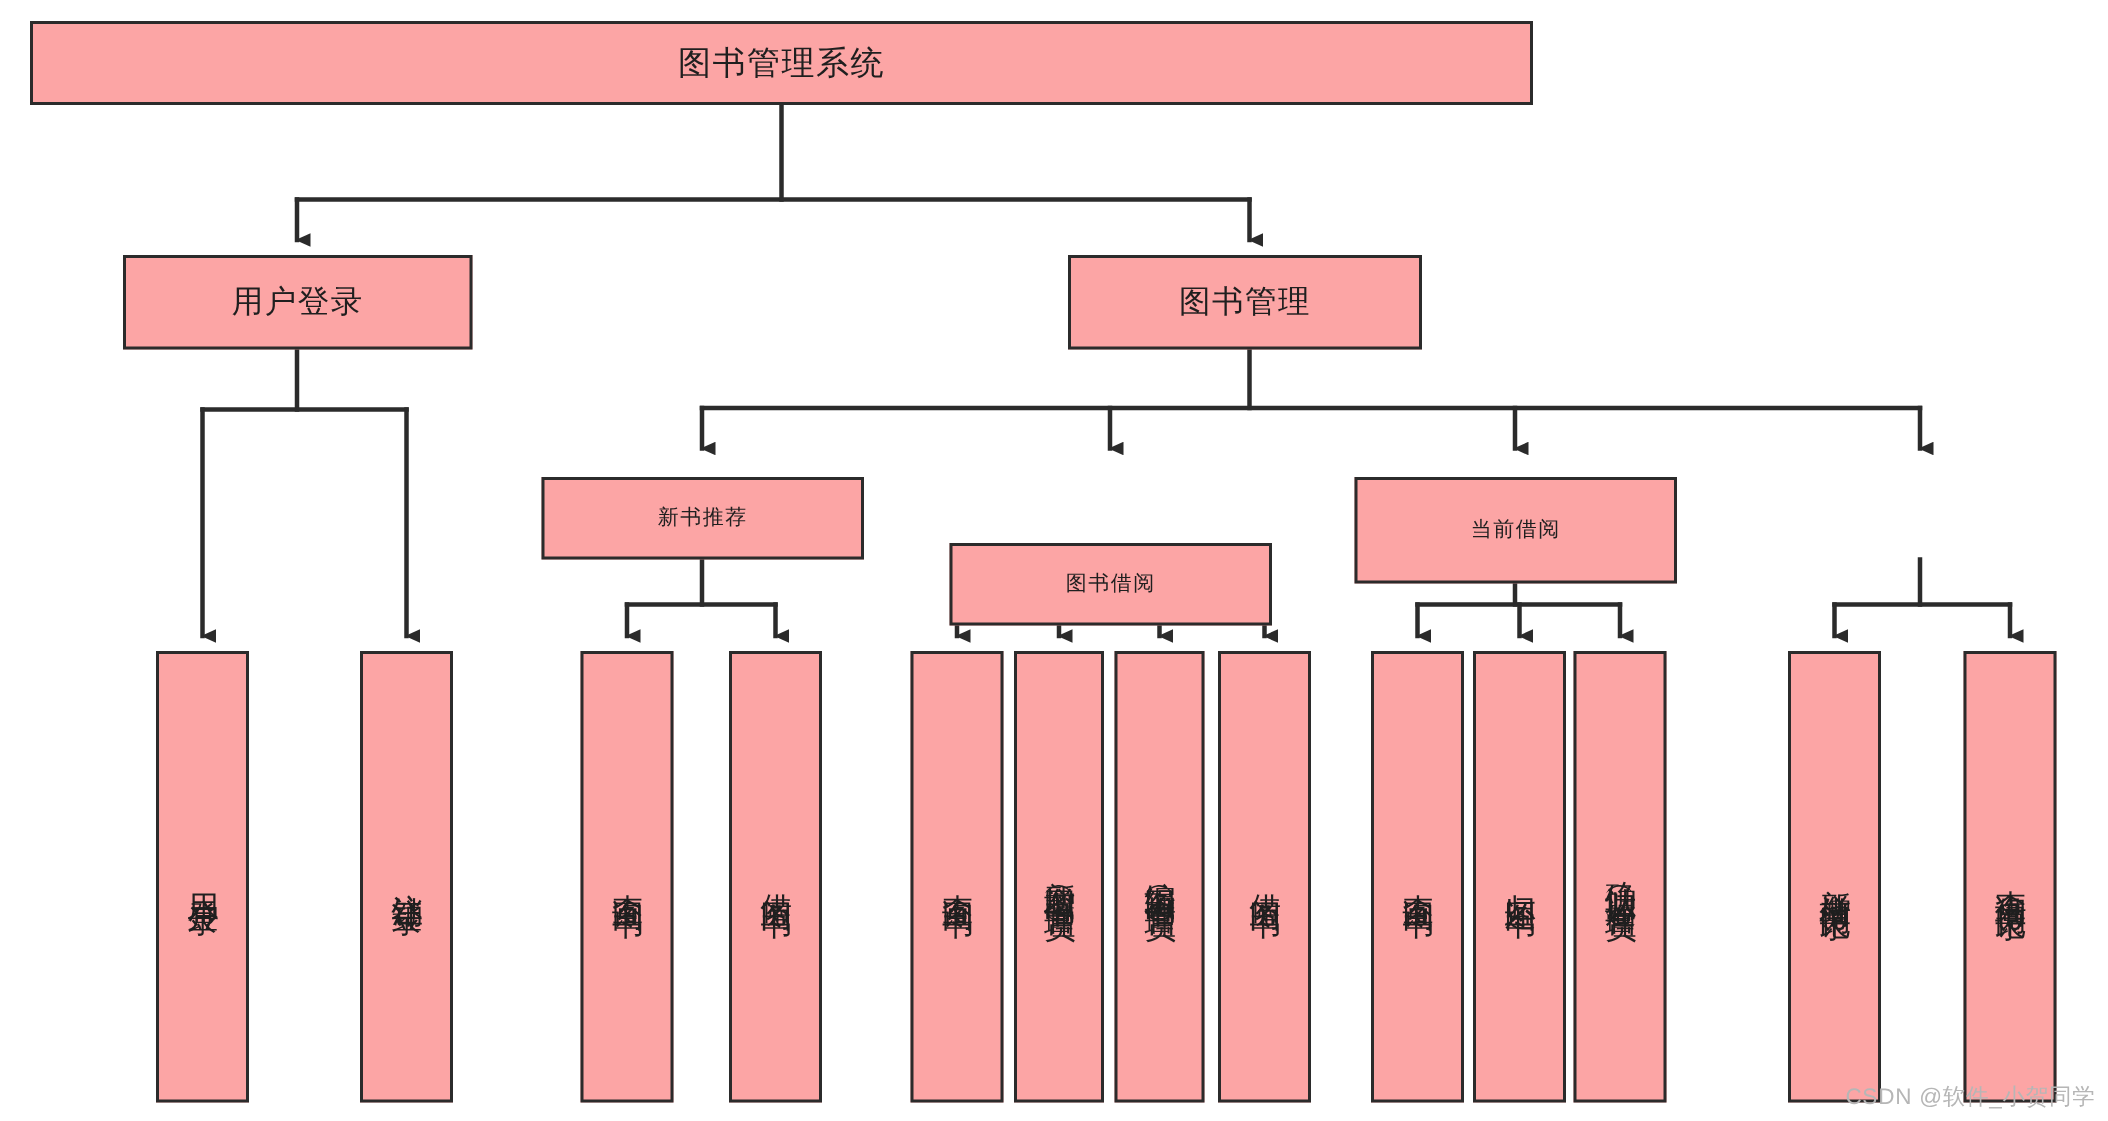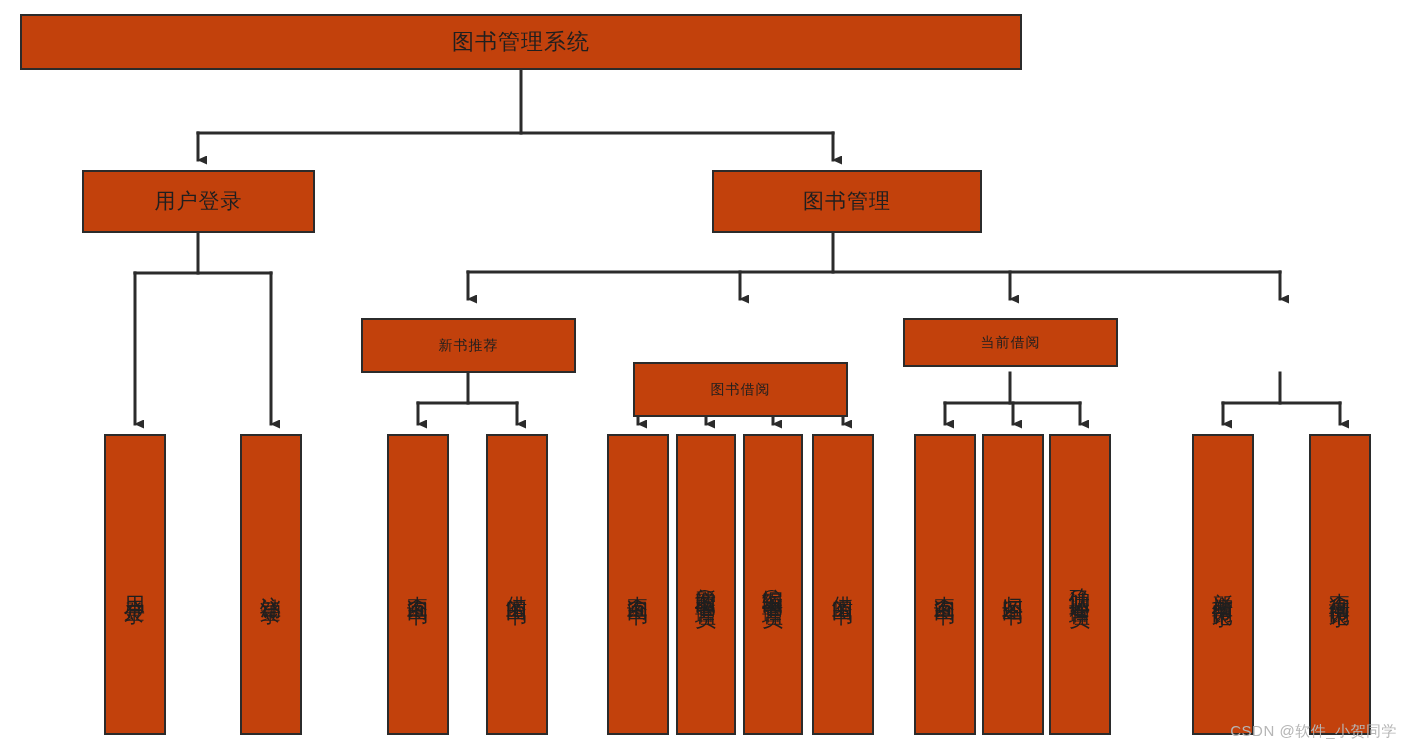--- a/index.html
+++ b/index.html
@@ -23,26 +23,27 @@
     position: absolute;
     left: 0;
     top: 0;
     width: 1405px;
     height: 747px;
     pointer-events: none;
   }
   .node {
     position: absolute;
     box-sizing: border-box;
-    background: #c2410c;
+    background: #fca5a5;
     border: 2.5px solid #2b2b2b;
     display: flex;
     align-items: center;
     justify-content: center;
     z-index: 2;
+    font-family: Liberation Serif, serif;
   }
   .node-label {
     font-size: 21px;
     line-height: 1.28;
     color: #1f1f1f;
     letter-spacing: 1px;
     text-align: center;
     white-space: pre;
   }
   
@@ -129,31 +130,31 @@
     </g>
   </svg>
 
   <div class="node root" style="left:20px; top:14px; width:1002px; height:56px;">
     <span class="node-label">图书管理系统</span>
   </div>
 
   <div class="node level2" style="left:82px; top:170px; width:233px; height:63px;">
     <span class="node-label">用户登录</span>
   </div>
-  <div class="node level2" style="left:712px; top:170px; width:270px; height:63px;">
+  <div class="node level2" style="left:712px; top:170px; width:236px; height:63px;">
     <span class="node-label">图书管理</span>
   </div>
 
   <div class="node level3" style="left:361px; top:318px; width:215px; height:55px;">
     <span class="node-label">新书推荐</span>
   </div>
   <div class="node level3" style="left:633px; top:326px; width:215px; height:55px;margin-top:36px;">
     <span class="node-label">图书借阅</span>
   </div>
-  <div class="node level3" style="left:903px; top:318px; width:215px; height:49px;">
+  <div class="node level3" style="left:903px; top:318px; width:215px; height:71px;">
     <span class="node-label">当前借阅</span>
   </div>
 
   <div class="node vertical" style="left:104px; top:434px; width:62px; height:301px;">
     <span class="node-label">用户登录</span>
   </div>
   <div class="node vertical" style="left:240px; top:434px; width:62px; height:301px;">
     <span class="node-label">注销登录</span>
   </div>
 

